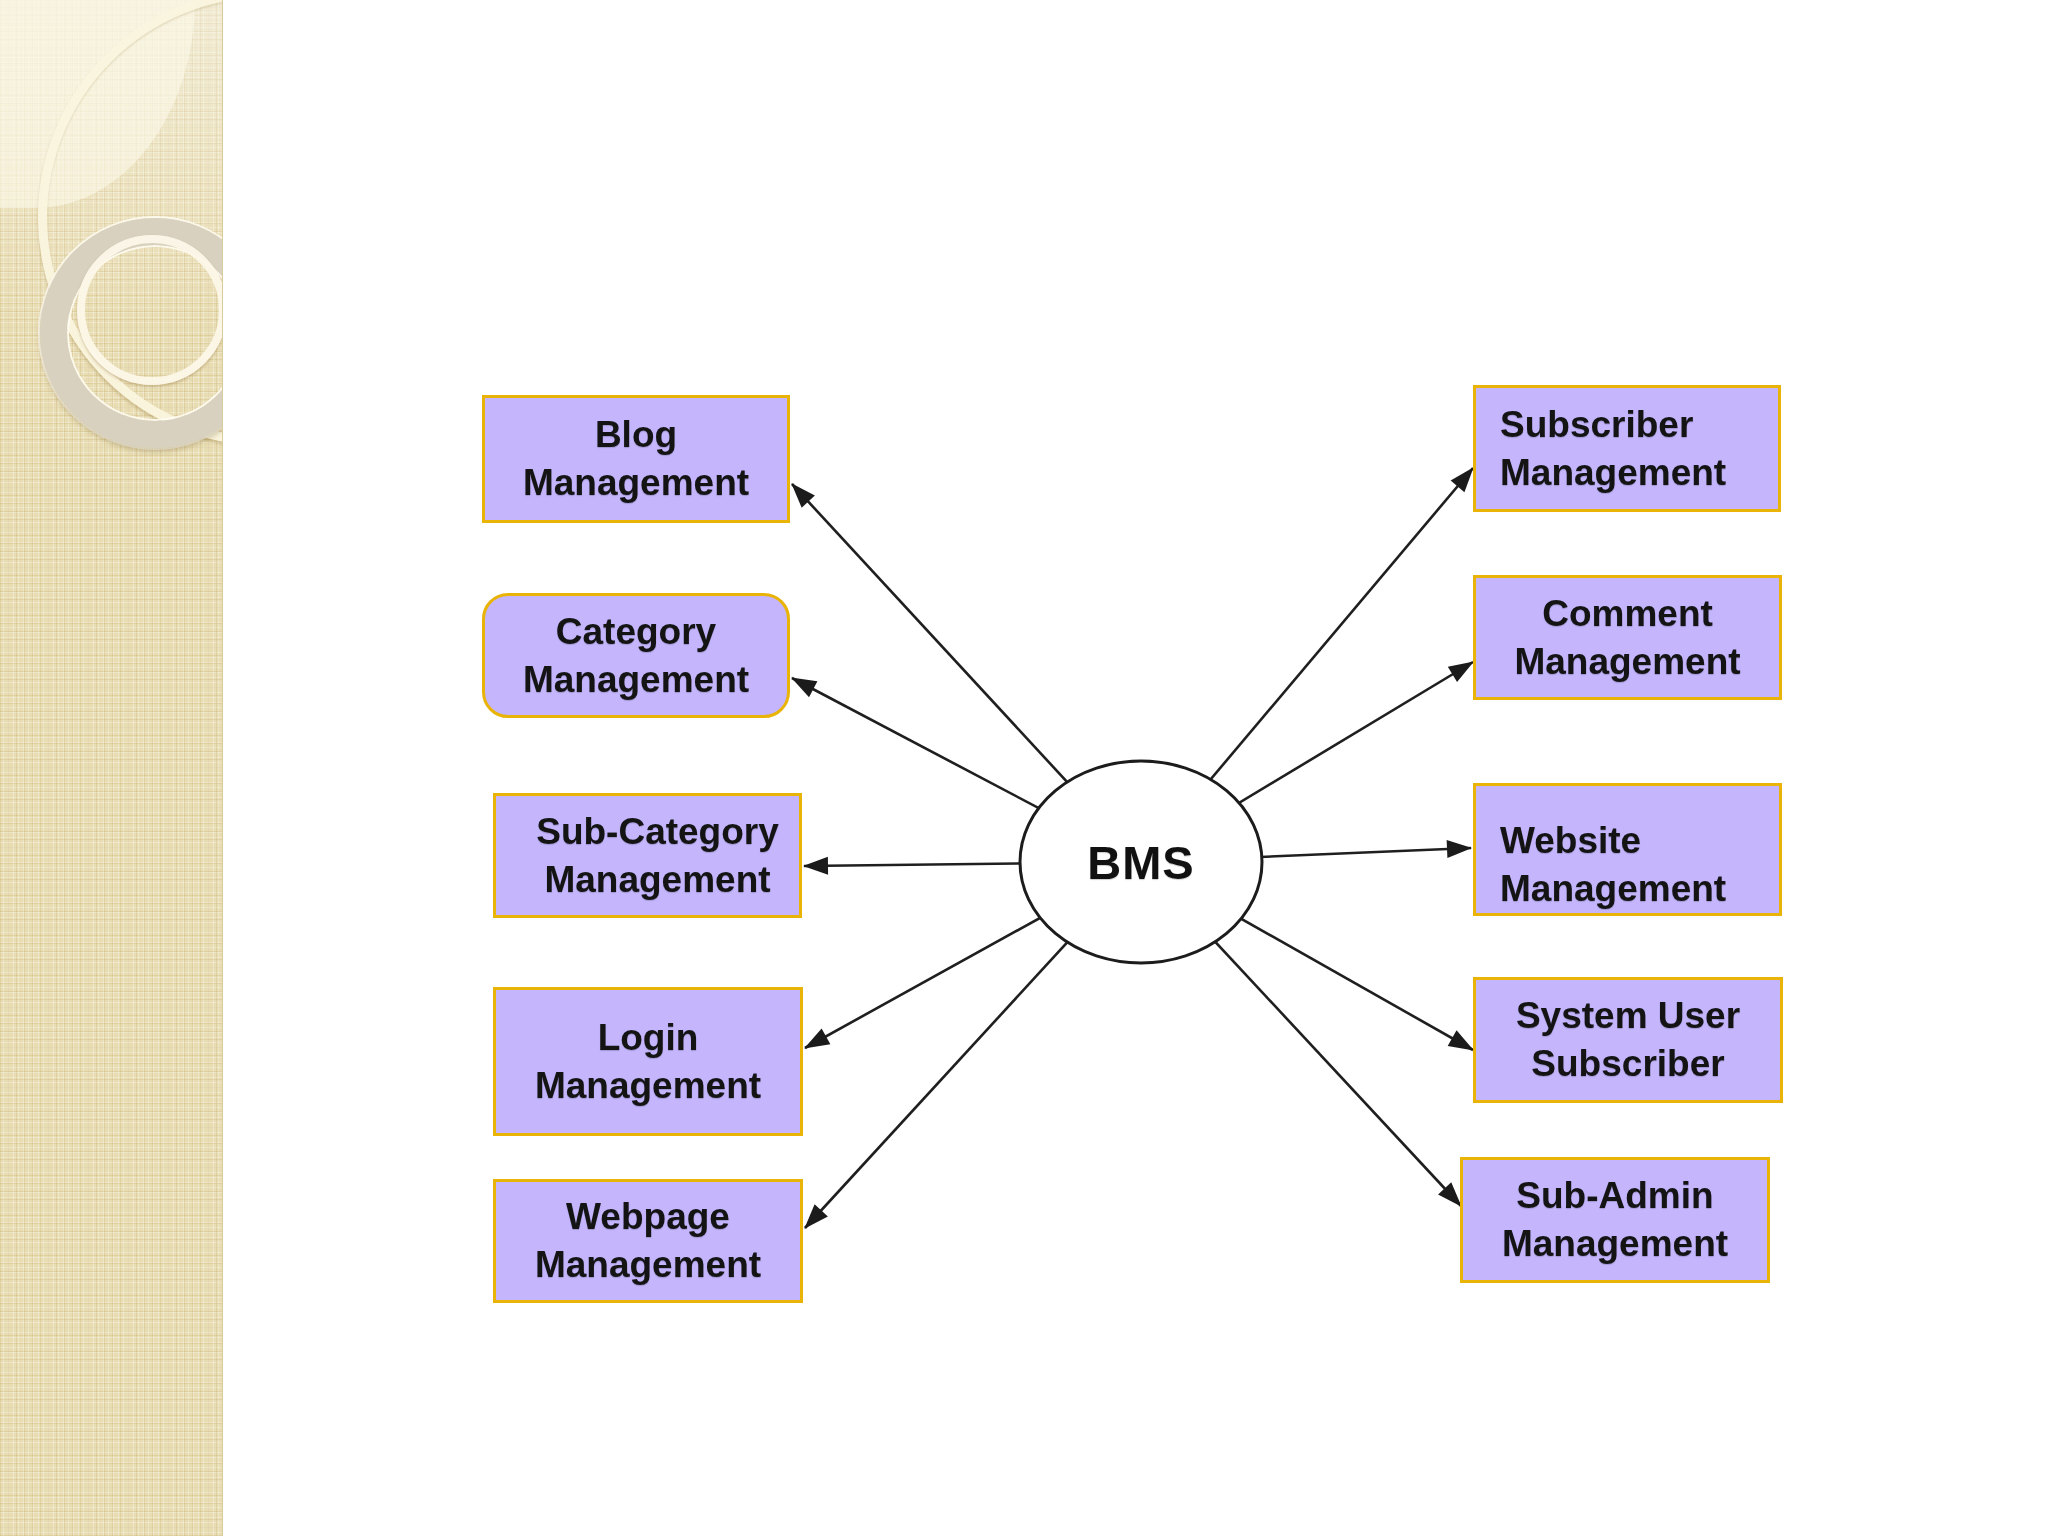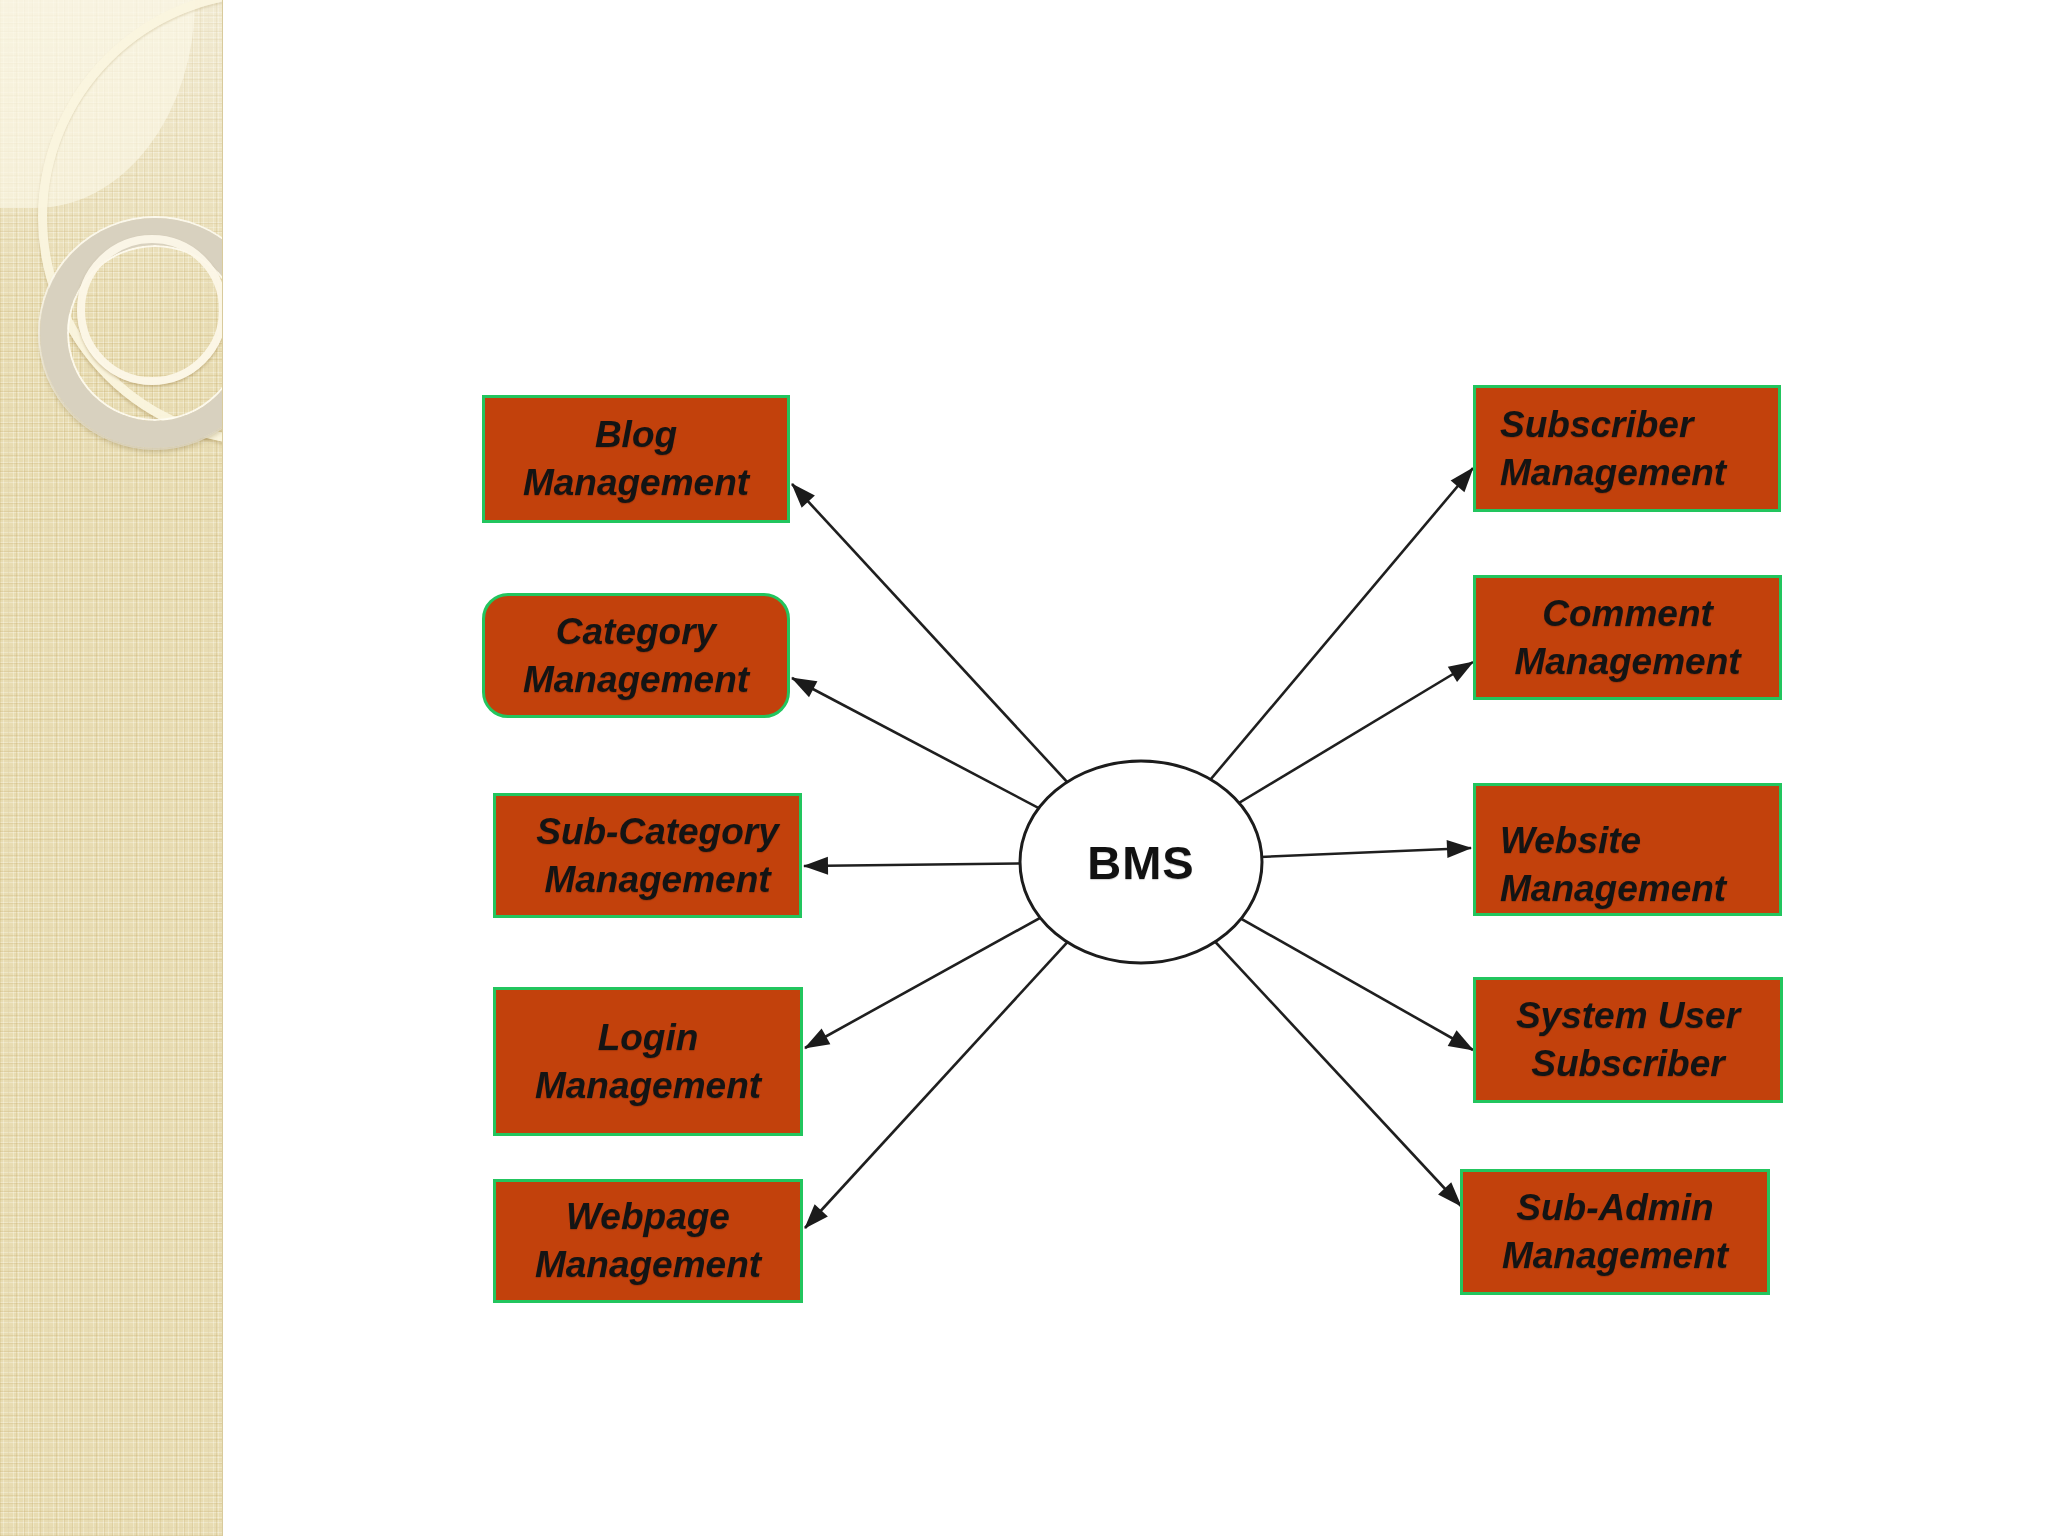--- a/index.html
+++ b/index.html
@@ -51,27 +51,26 @@
     text-shadow:1px 2px 1px rgba(0,0,0,.22);
     letter-spacing:0.5px;
   }
 
   
   svg.edges{position:absolute;left:0;top:0;width:2048px;height:1536px;}
   .edge{stroke:#1f1f1f;stroke-width:2.6;}
   .bms-ellipse{fill:#ffffff;stroke:#1c1c1c;stroke-width:3;}
 
   .node{
-    position:absolute;box-sizing:border-box;background:#c2410c;
-    border:3px solid #22c55e;
+    position:absolute;box-sizing:border-box;background:#c4b5fd;
+    border:3px solid #eab308;
     display:flex;align-items:center;justify-content:center;
     text-align:center;font-weight:bold;font-size:37px;line-height:48px;
     color:#141414;white-space:pre-line;
     text-shadow:0 1px 1px rgba(0,0,0,.18);
-    font-style:italic;
   }
   .node.align-left{justify-content:flex-start;text-align:left;padding-left:24px;}
 
   .center-label{
     position:absolute;transform:translate(-50%,-50%);
     font-weight:bold;font-size:47px;color:#111;letter-spacing:1px;
     text-shadow:0 1px 1px rgba(0,0,0,.2);
   }
 </style>
 </head>
@@ -118,19 +117,19 @@
       <div class="node" style="left: 493px; top: 1179px; width: 310px; height: 124px;"><span>Webpage
 Management</span></div>
       <div class="node align-left" style="left: 1473px; top: 385px; width: 308px; height: 127px;"><span>Subscriber
 Management</span></div>
       <div class="node" style="left: 1473px; top: 575px; width: 309px; height: 125px;"><span>Comment
 Management</span></div>
       <div class="node align-left" style="left: 1473px; top: 783px; width: 309px; height: 133px; align-items: flex-end;"><span>Website
 Management</span></div>
       <div class="node" style="left: 1473px; top: 977px; width: 310px; height: 126px;"><span>System User
 Subscriber</span></div>
-      <div class="node" style="left: 1460px; top: 1157px; width: 310px; height: 126px; margin-top: 12px;"><span>Sub-Admin
+      <div class="node" style="left: 1460px; top: 1157px; width: 310px; height: 126px;"><span>Sub-Admin
 Management</span></div>
     </div>
 
   <div class="center-label" id="center-label" style="left: 1141px; top: 862px;">BMS</div>
 
 </div>
 
 </body></html>

